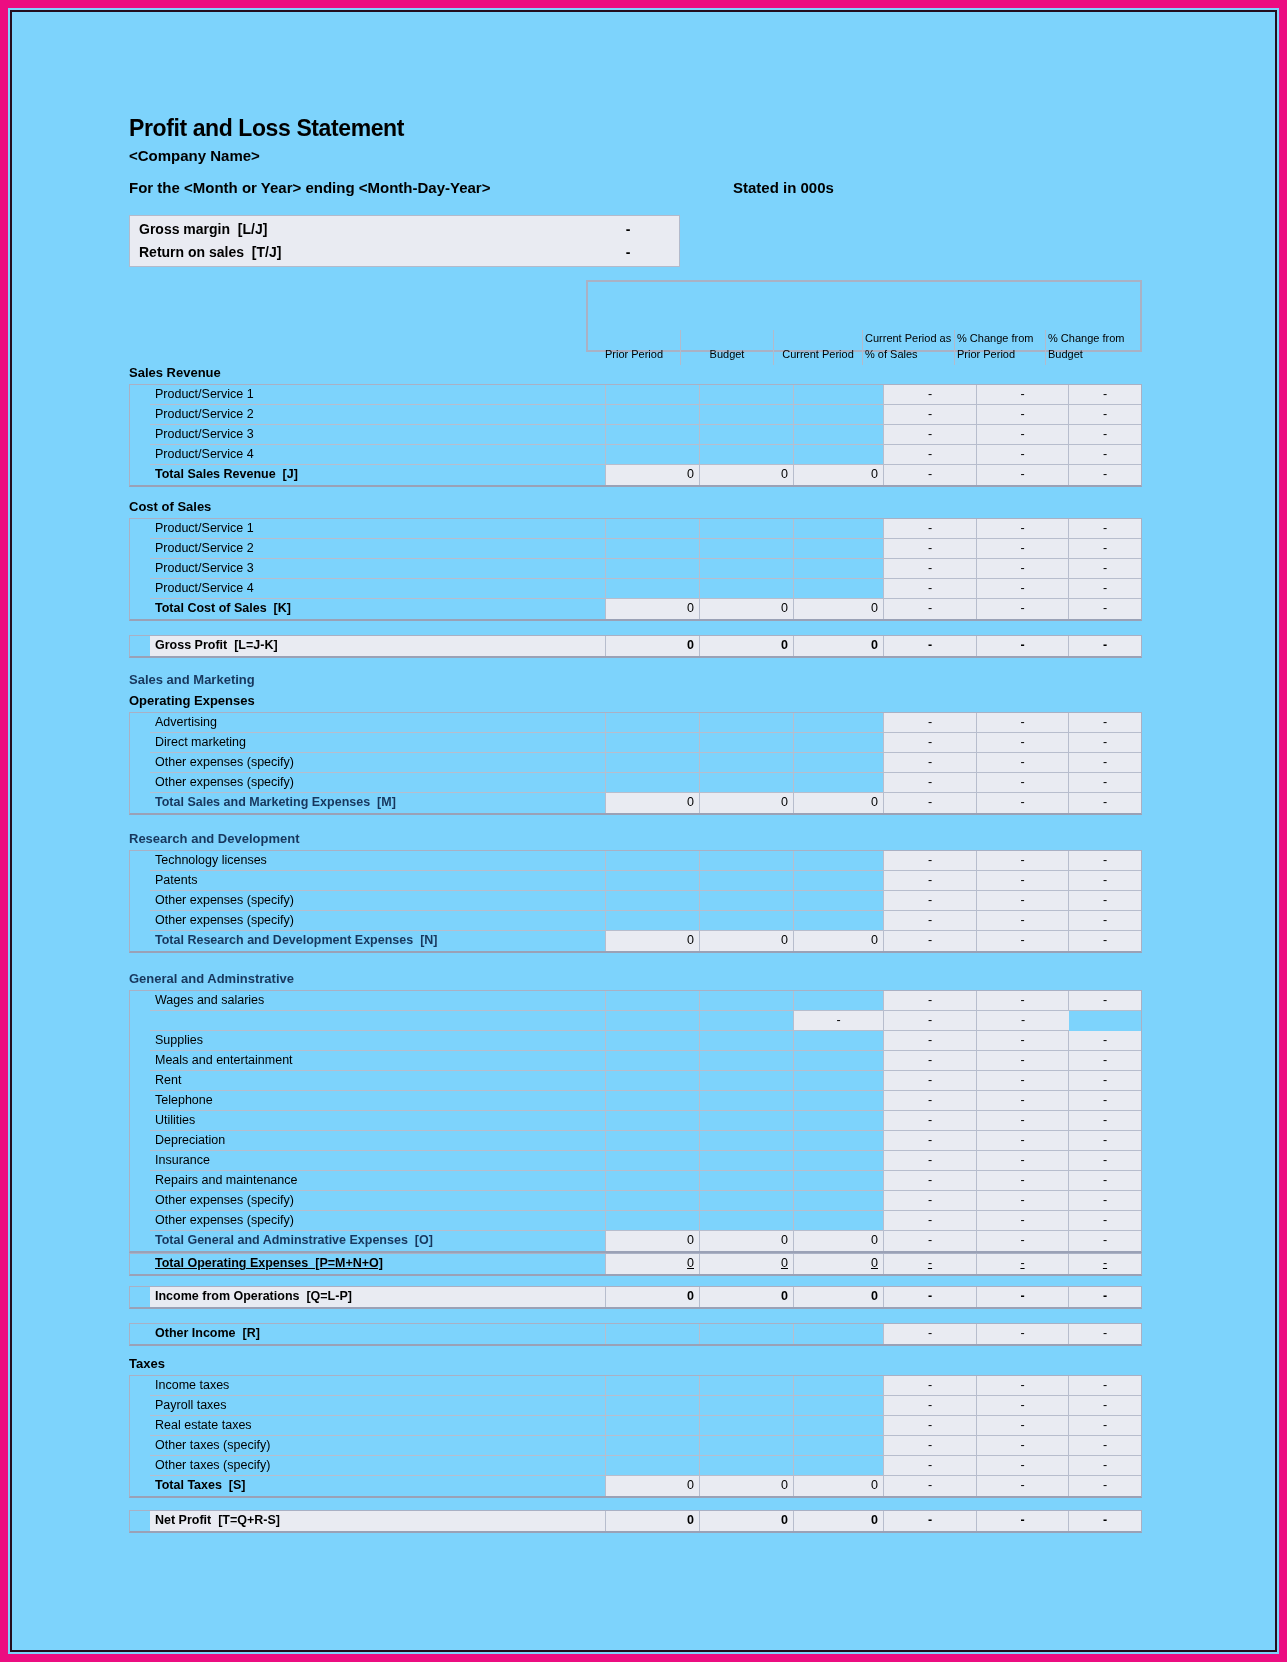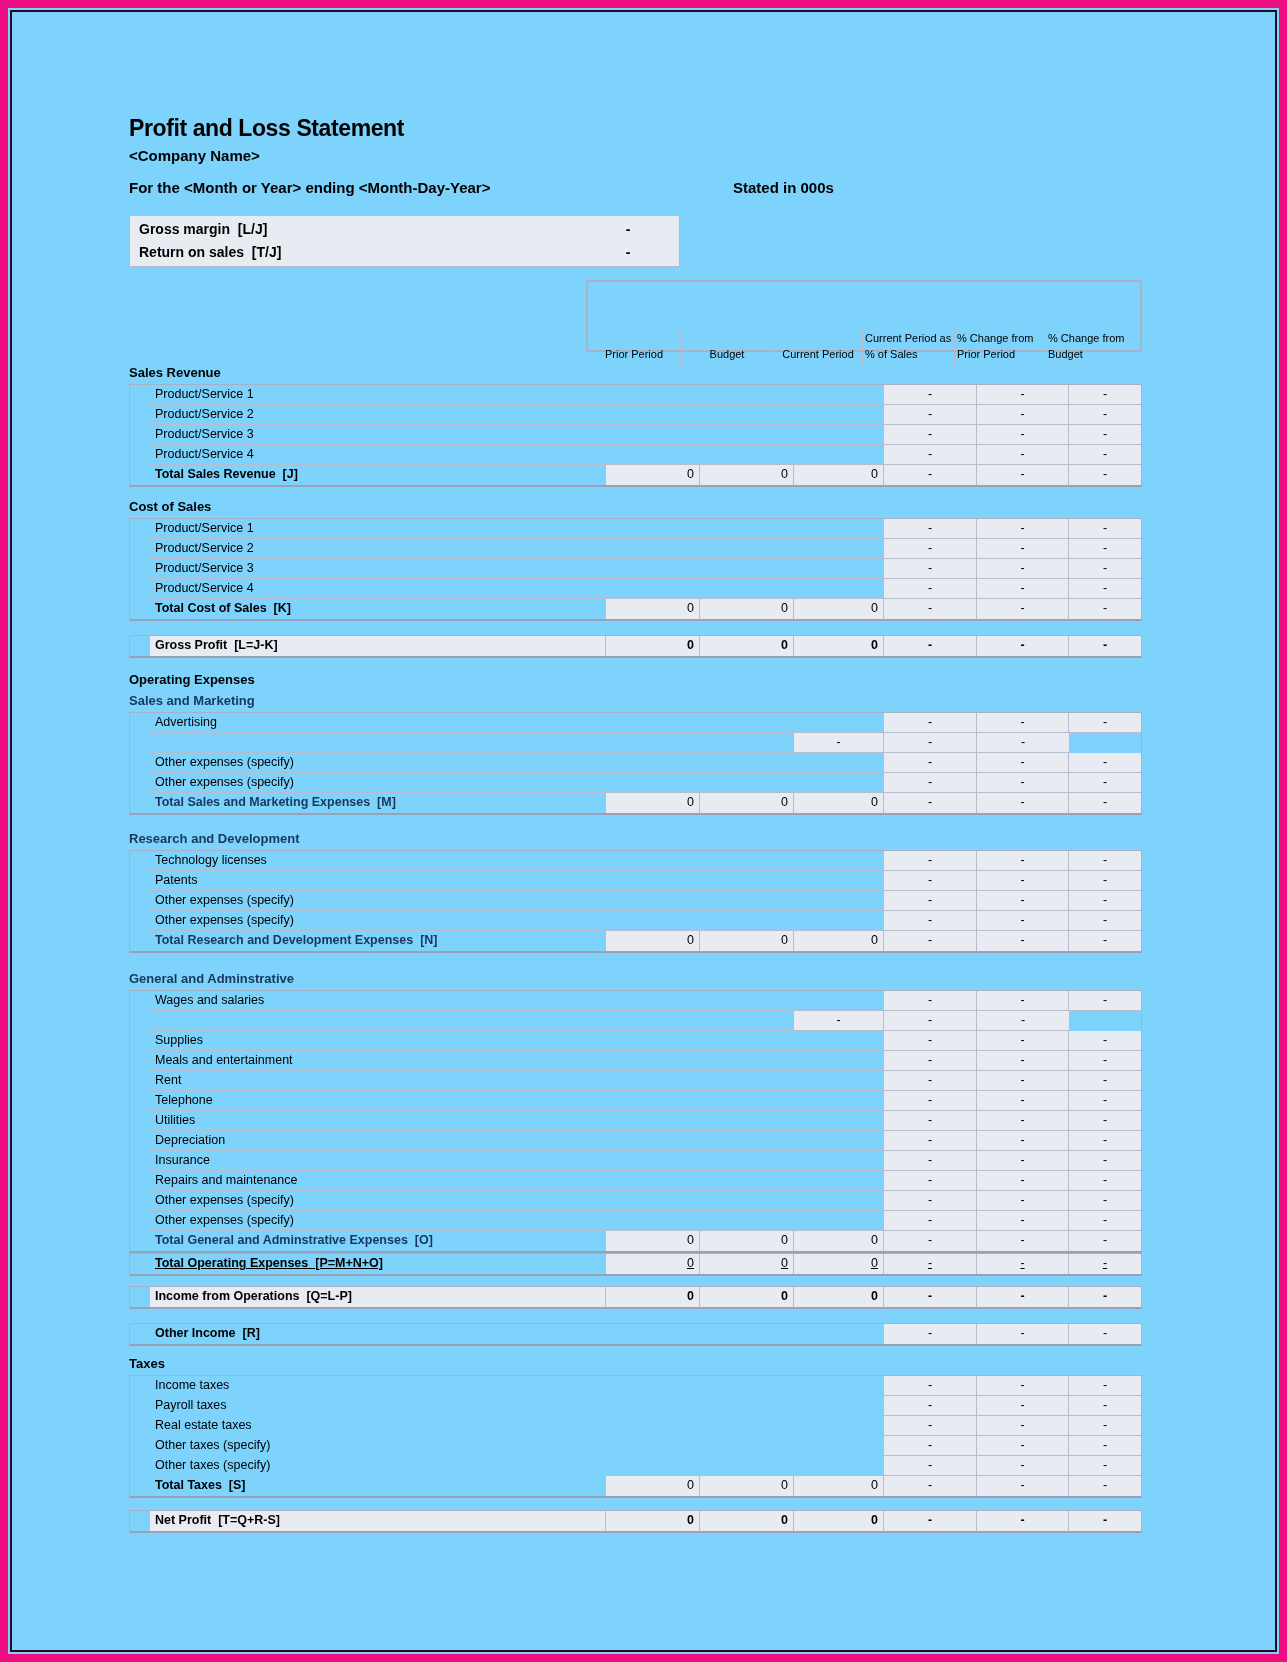--- a/index.html
+++ b/index.html
@@ -187,33 +187,34 @@
               <div class="c val num">0</div>
               <div class="c val num">0</div>
               <div class="c val num">0</div>
               <div class="c val pct">-</div>
               <div class="c val pct">-</div>
               <div class="c val pct">-</div>
             </div>
           </div>
         </div>
         <div class="block" style="margin-top: 12px;">
+          <div class="section-heading navy">Sales and Marketing</div>
           <div class="section-heading">Operating Expenses</div>
-          <div class="section-heading navy">Sales and Marketing</div>
           <div class="tbl">
             <div class="trow item">
               <div class="c lbl">Advertising</div>
               <div class="c val num"></div>
               <div class="c val num"></div>
               <div class="c val num"></div>
               <div class="c val pct">-</div>
               <div class="c val pct">-</div>
               <div class="c val pct">-</div>
             </div>
             <div class="trow item">
+              <div class="c lbl">Direct marketing</div>
               <div class="c val num"></div>
               <div class="c val num"></div>
               <div class="c val num"></div>
               <div class="c val pct">-</div>
               <div class="c val pct">-</div>
               <div class="c val pct">-</div>
             </div>
             <div class="trow item">
               <div class="c lbl">Other expenses (specify)</div>
               <div class="c val num"></div>

